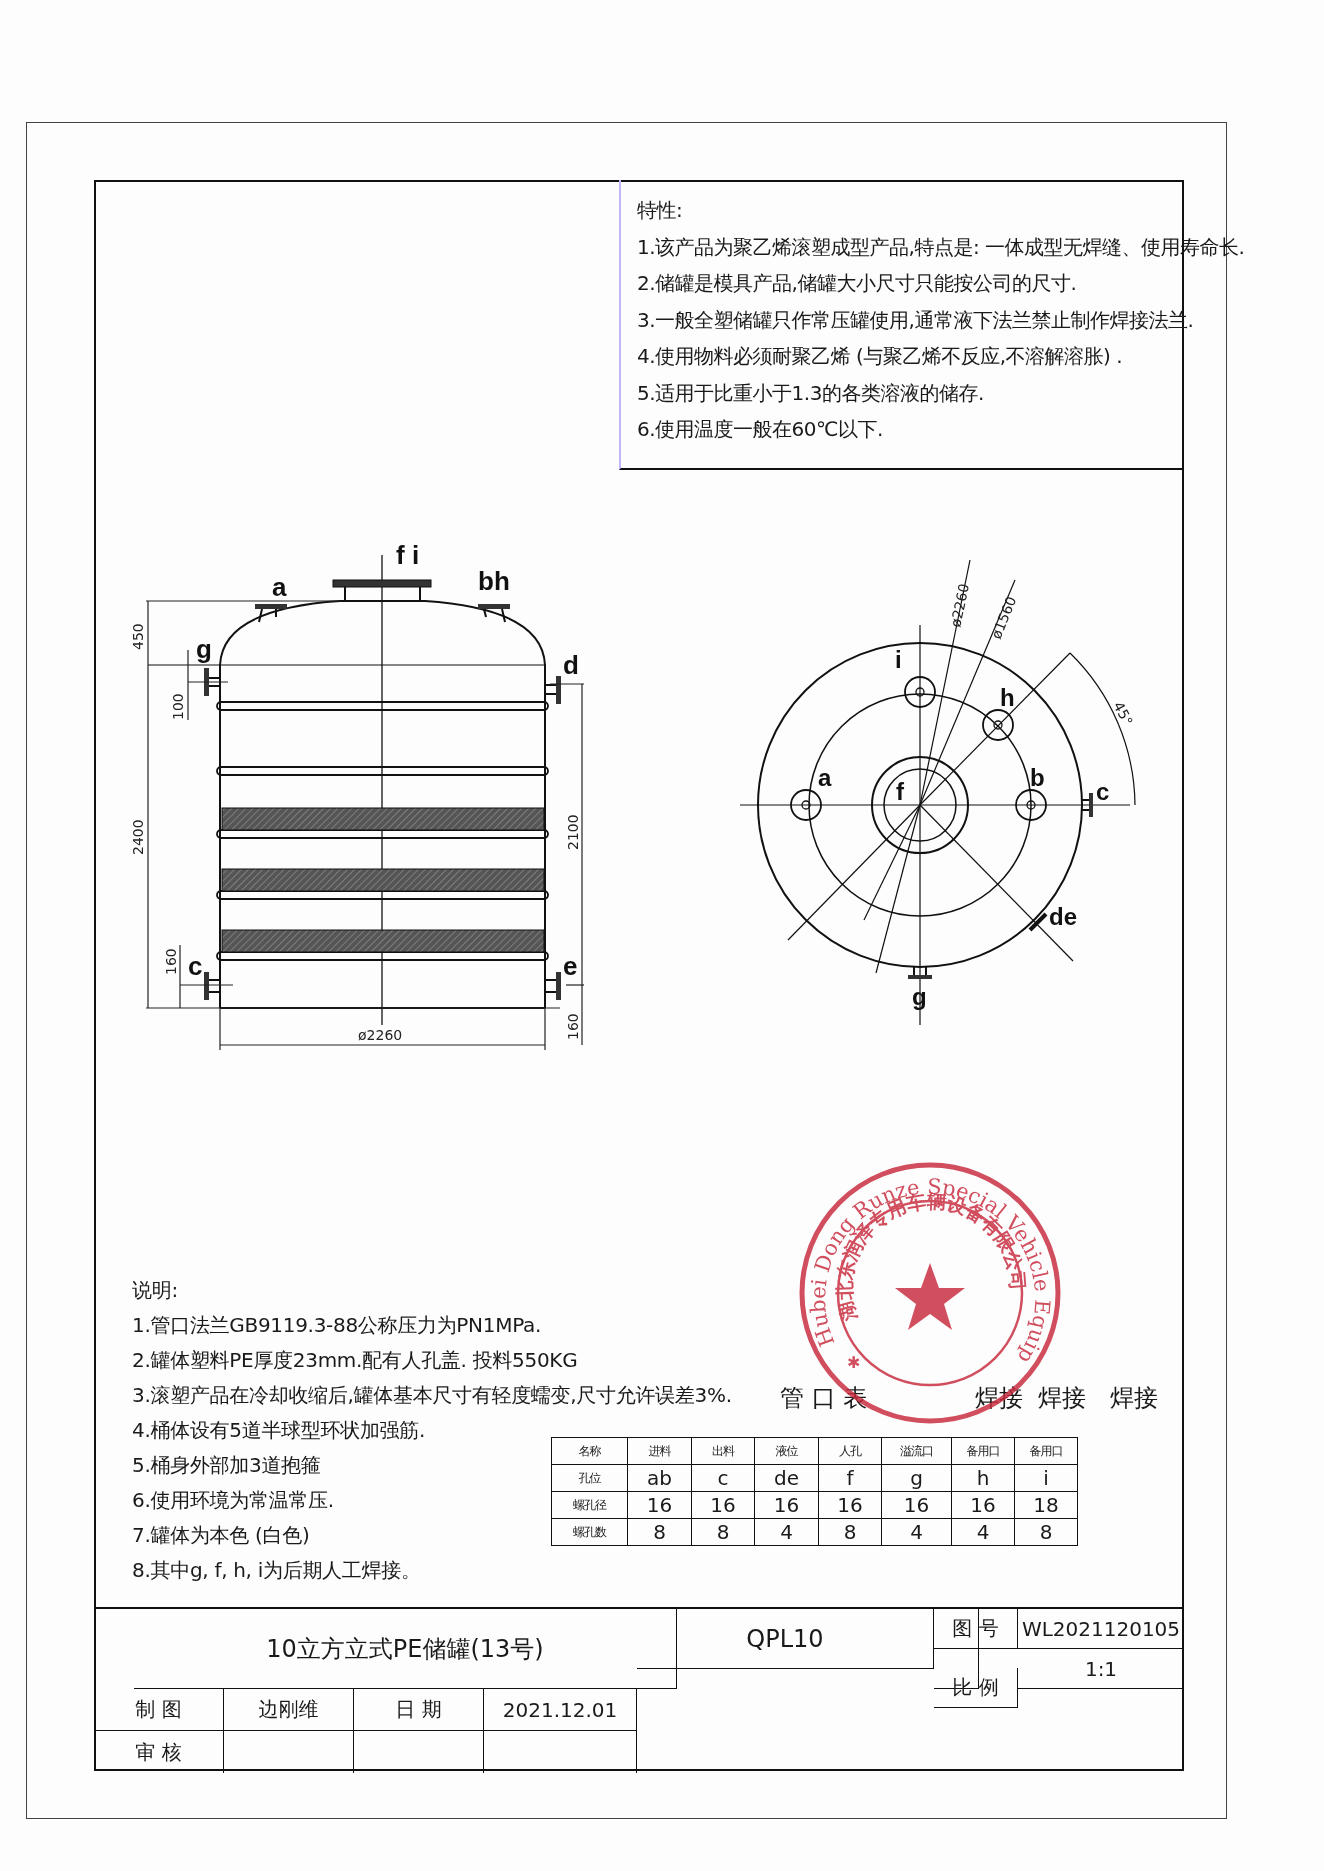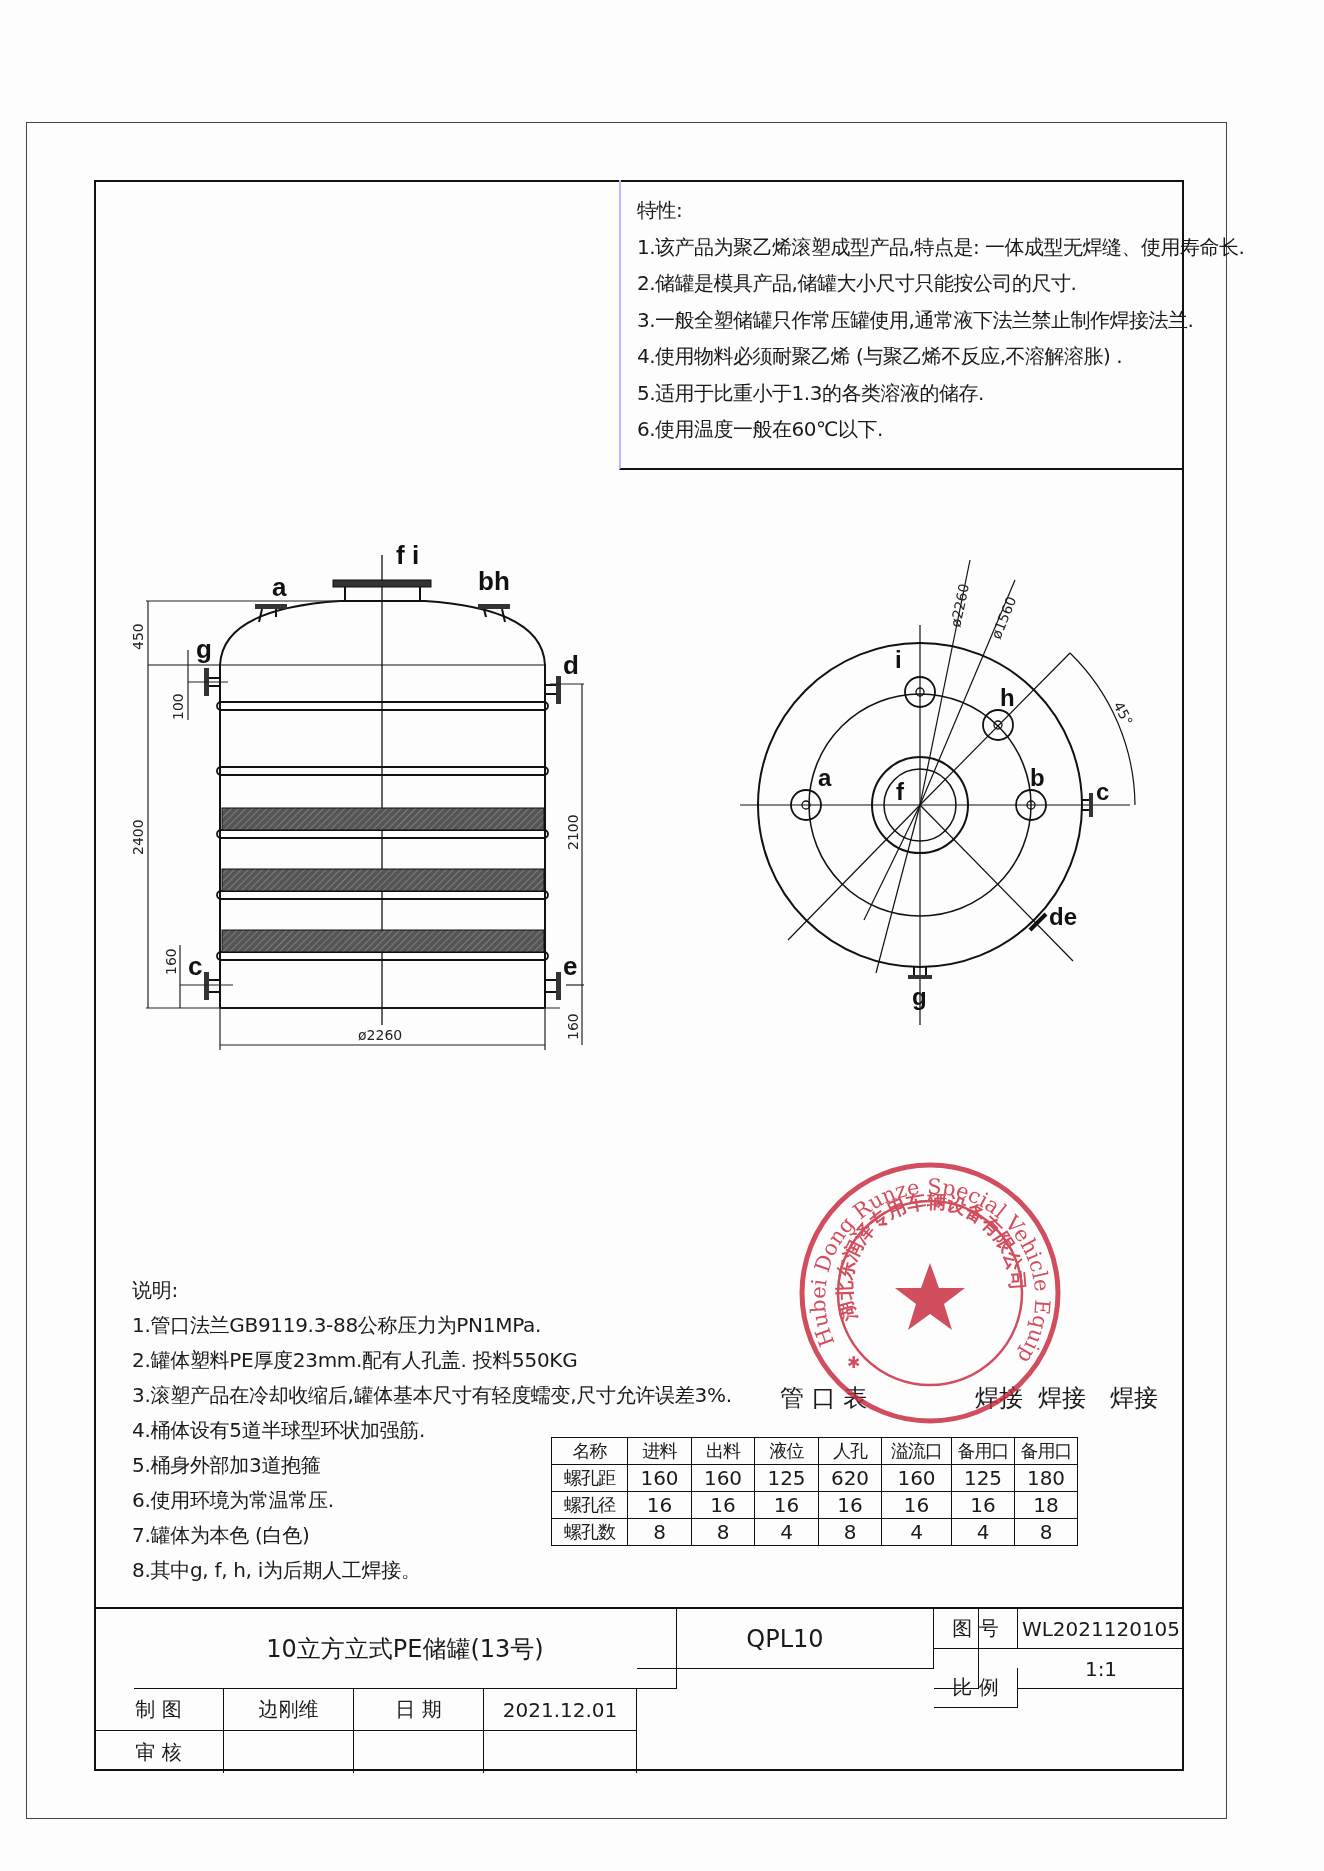--- a/index.html
+++ b/index.html
@@ -6,21 +6,21 @@
   body{width:1324px;height:1871px;position:relative;overflow:hidden;font-family:"DejaVu Sans",sans-serif;color:#1a1a1a;}
   .abs{position:absolute;}
   .outer-frame{left:26px;top:122px;width:1201px;height:1697px;border:1.5px solid #444;box-sizing:border-box;}
   .inner-frame{left:94px;top:180px;width:1090px;height:1591px;border:2.5px solid #111;box-sizing:border-box;}
   .spec-box{left:619px;top:180px;width:565px;height:290px;border-left:2px solid #c4b5fd;border-bottom:2px solid #111;box-sizing:border-box;padding:12px 0 0 16px;}
   .spec-box .line{font-size:20px;line-height:36.5px;white-space:nowrap;letter-spacing:-0.5px;}
   .notes{left:132px;top:1265px;margin-top:8px;}
   .notes .line{font-size:20px;line-height:35px;white-space:nowrap;letter-spacing:-0.3px;}
   table.pipe{position:absolute;left:551px;top:1437px;border-collapse:collapse;}
   table.pipe td{border:1.5px solid #111;text-align:center;font-size:20px;height:26px;padding:0;line-height:26px;}
-  table.pipe td.h{font-size:18px;letter-spacing:-1px;}
+  table.pipe td.h{font-size:12px;letter-spacing:-1px;}
   .titleblock{left:94px;top:1607px;width:1090px;height:164px;border-top:2px solid #111;box-sizing:border-box;}
   .tb-cell{position:absolute;box-sizing:border-box;border-right:1.5px solid #111;border-bottom:1.5px solid #111;display:flex;align-items:center;justify-content:center;font-size:20px;}
   .stamp{left:795px;top:1158px;width:270px;height:270px;}
 </style>
 </head>
 <body>
 
 <div class="abs outer-frame"></div>
 <div class="abs inner-frame"></div>
 
@@ -214,28 +214,28 @@
     <td class="h">名称</td>
     <td class="h">进料</td>
     <td class="h">出料</td>
     <td class="h">液位</td>
     <td class="h">人孔</td>
     <td class="h">溢流口</td>
     <td class="h">备用口</td>
     <td class="h">备用口</td>
   </tr>
   <tr>
-    <td class="h">螺孔距</td>
-    <td>160</td>
-    <td>160</td>
-    <td>125</td>
-    <td>620</td>
-    <td>160</td>
-    <td>125</td>
-    <td>180</td>
+    <td class="h">孔位</td>
+    <td>ab</td>
+    <td>c</td>
+    <td>de</td>
+    <td>f</td>
+    <td>g</td>
+    <td>h</td>
+    <td>i</td>
   </tr>
   <tr>
     <td class="h">螺孔径</td>
     <td>16</td>
     <td>16</td>
     <td>16</td>
     <td>16</td>
     <td>16</td>
     <td>16</td>
     <td>18</td>

